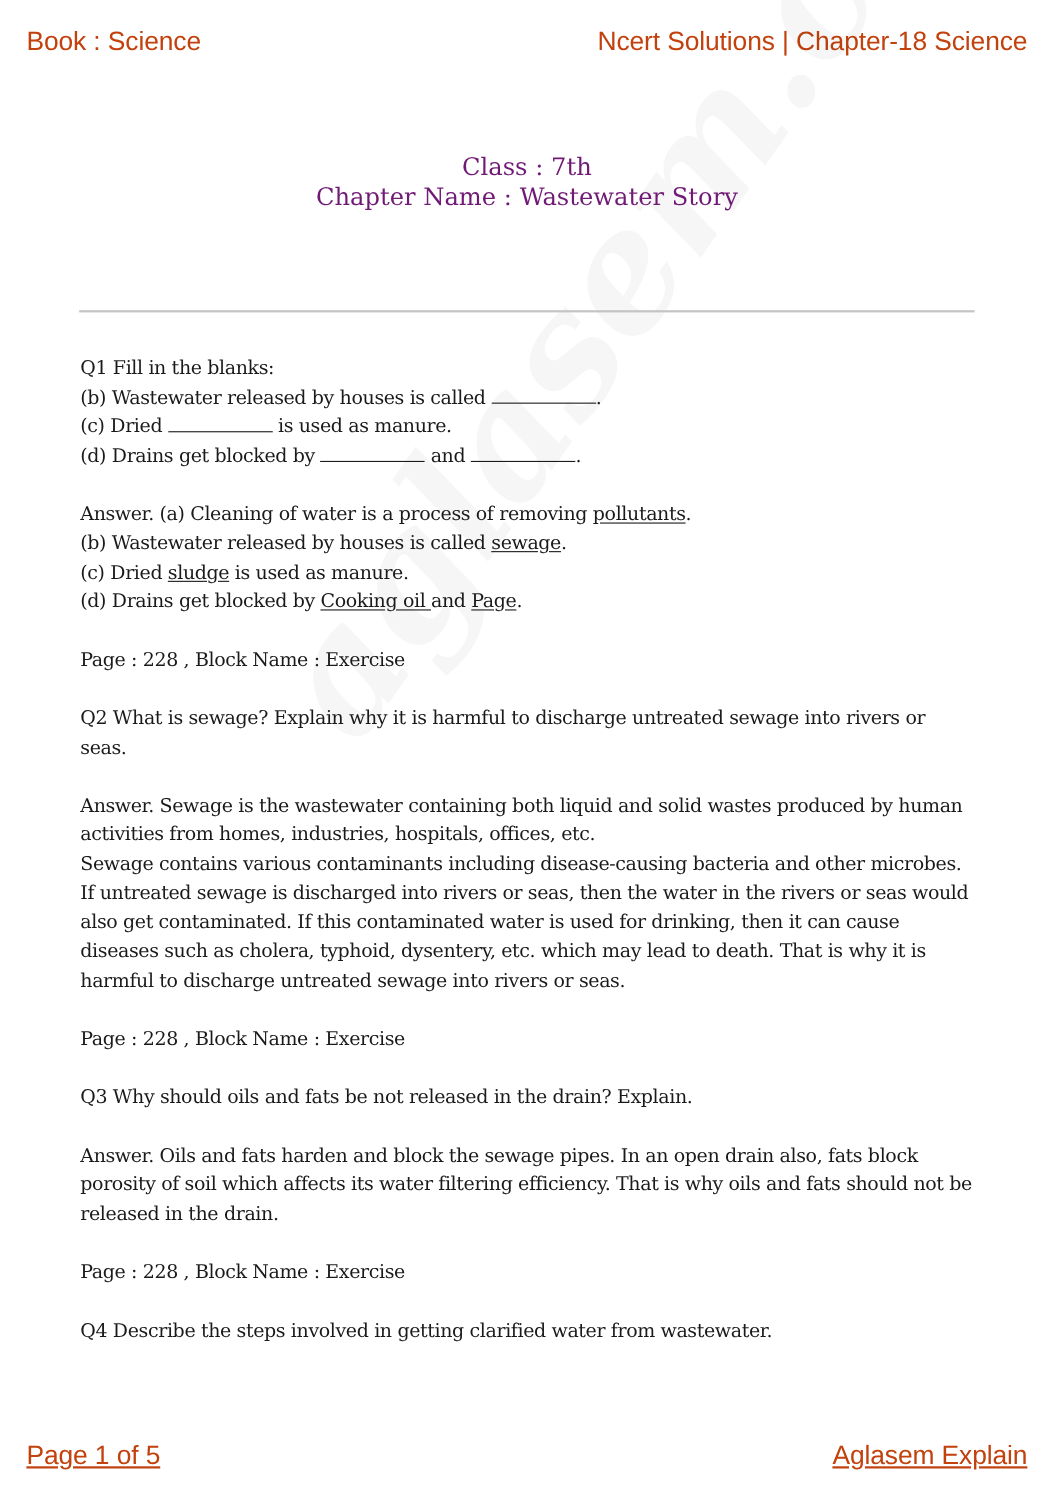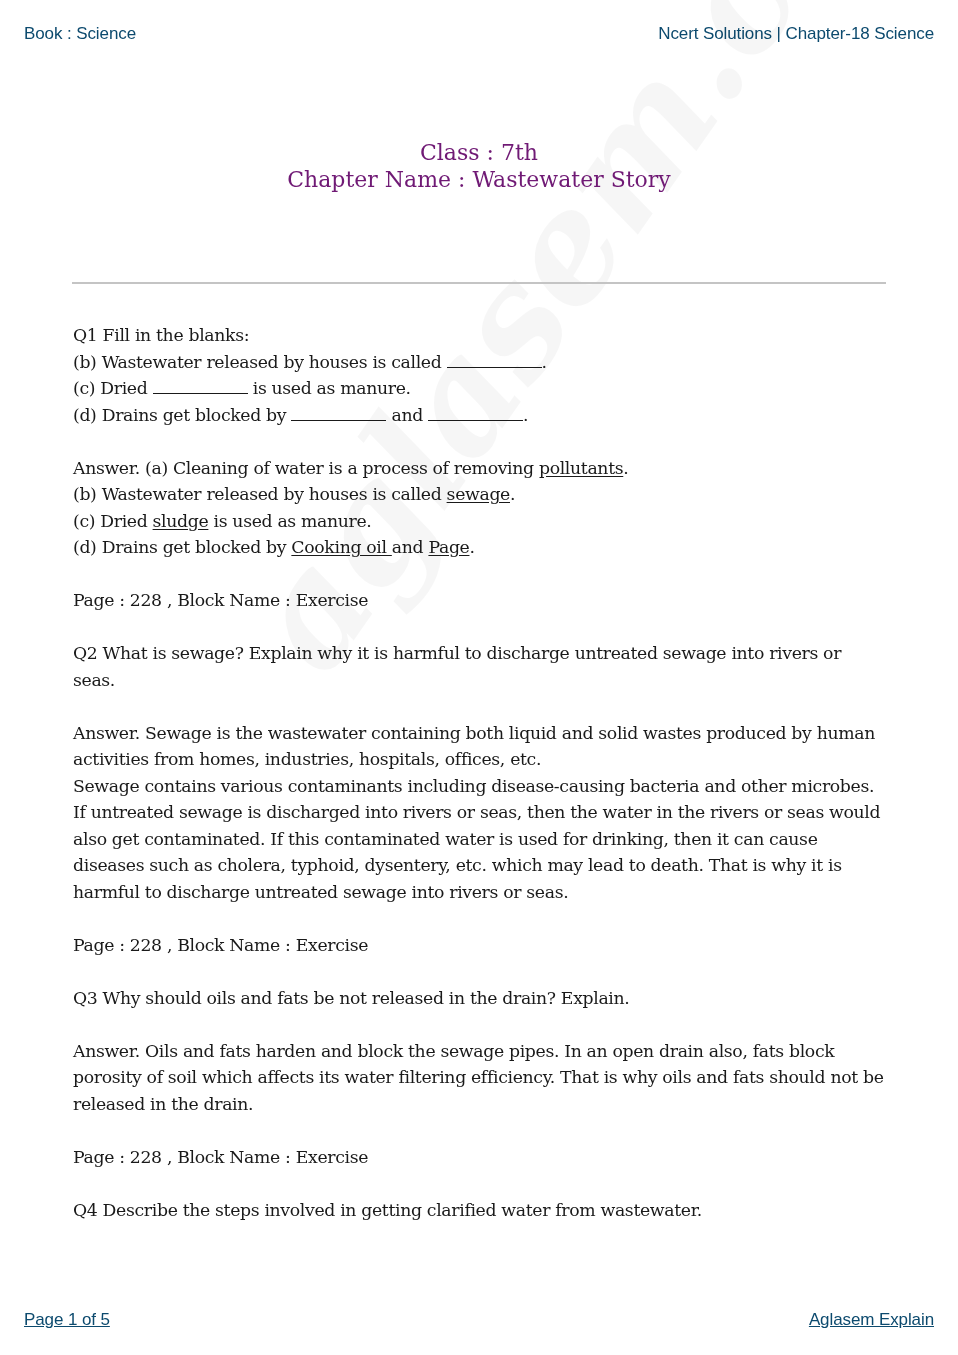--- a/index.html
+++ b/index.html
@@ -14,22 +14,22 @@
       overflow: hidden;
       color: #1a1a1a;
     }
     .running-header, .running-footer {
       position: absolute;
       left: 24px;
       right: 24px;
       display: flex;
       justify-content: space-between;
       font-family: "Liberation Sans", sans-serif;
-      font-size: 17px;
-      color: #0c4a6e;
+      font-size: 24px;
+      color: #c2410c;
       letter-spacing: -0.1px;
     }
     .running-header { top: 24px; }
     .running-footer { top: 1310px; text-decoration: underline; }
 
     .watermark {
       position: absolute;
       left: 210px;
       top: 600px;
       font-family: "DejaVu Serif", serif;

